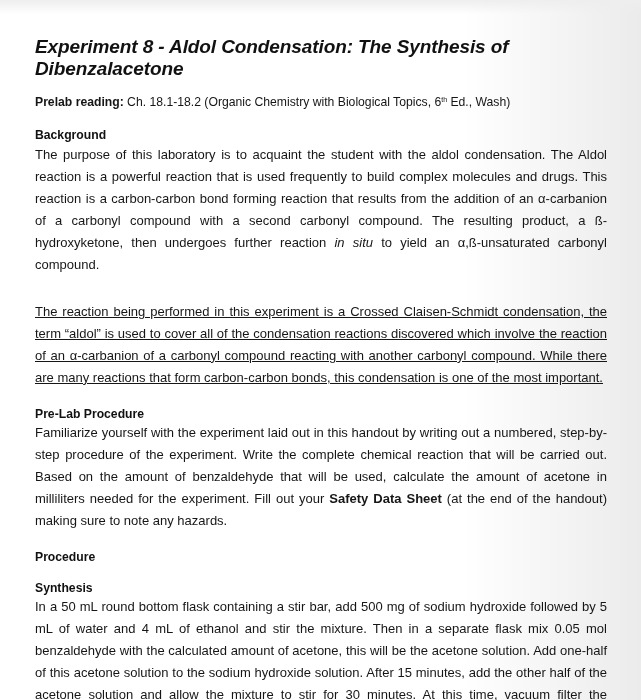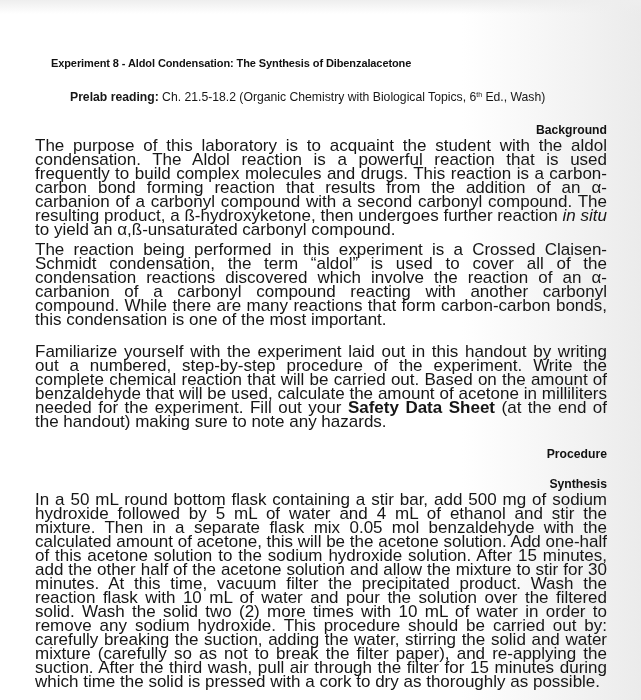--- a/index.html
+++ b/index.html
@@ -9,58 +9,59 @@
     font-family: "Liberation Sans", sans-serif;
     color: #161616;
     position: relative;
   }
   .topshade {
     position: absolute; left: 0; top: 0; width: 641px; height: 14px;
     background: linear-gradient(to bottom, #eeeeee, rgba(255,255,255,0));
   }
   .page { position: absolute; left: 35px; top: 36px; width: 572px; }
   h1 {
-    margin: 16px; font-size: 11px; font-weight: bold; letter-spacing: -0.1px;
-    line-height: 22px; color: #111;
+    margin: 0; font-size: 19px; font-weight: bold; letter-spacing: -0.1px;
+    line-height: 22px; color: #111; font-style: italic;
   }
   .prelab {
     margin: 15px 0 0 0; font-size: 12.2px; line-height: 15.4px;
   }
-  .prelab b { font-weight: bold; margin-left: 35px; }
+  .prelab b { font-weight: bold; }
   sup { font-size: 7px; line-height: 0; vertical-align: 4px; }
   .section { margin-top: 18px; }
   h2 {
-    margin: 0; font-size: 12.2px; font-weight: bold; line-height: 15.4px; color: #111; text-align: right;
+    margin: 0; font-size: 12.2px; font-weight: bold; line-height: 15.4px; color: #111;
   }
   p {
-    margin: 0; font-size: 17px; line-height: 14px; text-align: justify;
+    margin: 0; font-size: 13px; line-height: 22px; text-align: justify;
   }
-  p + p { margin-top: 6px; }
+  p + p { margin-top: 25px; text-decoration: underline; }
   .gap-proc { margin-top: 18px; }
   .gap-syn { margin-top: 15px; }
 </style>
 </head>
 <body>
 
 <div class="topshade"></div>
 
 <div class="page">
   <h1>Experiment 8 - Aldol Condensation: The Synthesis of Dibenzalacetone</h1>
 
   <div class="prelab">
-    <b>Prelab reading:</b><span> Ch. 21.5-18.2 (Organic Chemistry with Biological Topics, 6</span><sup>th</sup><span> Ed., Wash)</span>
+    <b>Prelab reading:</b><span> Ch. 18.1-18.2 (Organic Chemistry with Biological Topics, 6</span><sup>th</sup><span> Ed., Wash)</span>
   </div>
 
   <div class="section">
     <h2>Background</h2>
     <p><span>The purpose of this laboratory is to acquaint the student with the aldol condensation. The Aldol reaction is a powerful reaction that is used frequently to build complex molecules and drugs. This reaction is a carbon-carbon bond forming reaction that results from the addition of an α-carbanion of a carbonyl compound with a second carbonyl compound. The resulting product, a ß-hydroxyketone, then undergoes further reaction </span><i>in situ</i><span> to yield an α,ß-unsaturated carbonyl compound.</span></p>
     <p>The reaction being performed in this experiment is a Crossed Claisen-Schmidt condensation, the term “aldol” is used to cover all of the condensation reactions discovered which involve the reaction of an α-carbanion of a carbonyl compound reacting with another carbonyl compound. While there are many reactions that form carbon-carbon bonds, this condensation is one of the most important.</p>
   </div>
 
   <div class="section">
+    <h2>Pre-Lab Procedure</h2>
     <p><span>Familiarize yourself with the experiment laid out in this handout by writing out a numbered, step-by-step procedure of the experiment. Write the complete chemical reaction that will be carried out. Based on the amount of benzaldehyde that will be used, calculate the amount of acetone in milliliters needed for the experiment. Fill out your </span><b>Safety Data Sheet</b><span> (at the end of the handout) making sure to note any hazards.</span></p>
   </div>
 
   <div class="section gap-proc">
     <h2>Procedure</h2>
 
     <div class="gap-syn">
       <h2>Synthesis</h2>
       <p>In a 50 mL round bottom flask containing a stir bar, add 500 mg of sodium hydroxide followed by 5 mL of water and 4 mL of ethanol and stir the mixture. Then in a separate flask mix 0.05 mol benzaldehyde with the calculated amount of acetone, this will be the acetone solution. Add one-half of this acetone solution to the sodium hydroxide solution. After 15 minutes, add the other half of the acetone solution and allow the mixture to stir for 30 minutes.  At this time, vacuum filter the precipitated product.  Wash the reaction flask with 10 mL of water and pour the solution over the filtered solid.  Wash the solid two (2) more times with 10 mL of water in order to remove any sodium hydroxide.  This procedure should be carried out by: carefully breaking the suction, adding the water, stirring the solid and water mixture (carefully so as not to break the filter paper), and re-applying the suction. After the third wash, pull air through the filter for 15 minutes during which time the solid is pressed with a cork to dry as thoroughly as possible.</p>
     </div>

